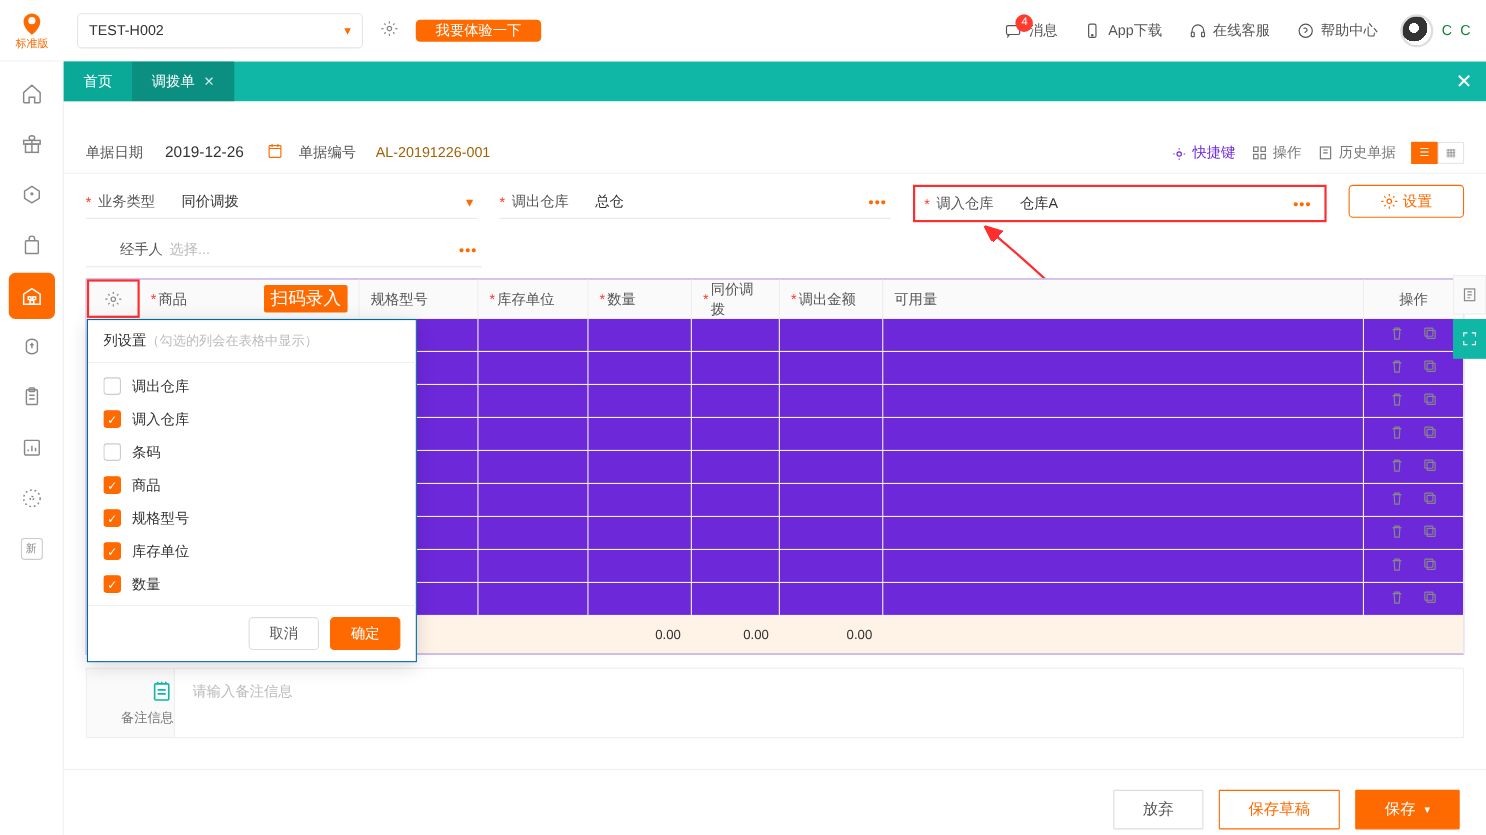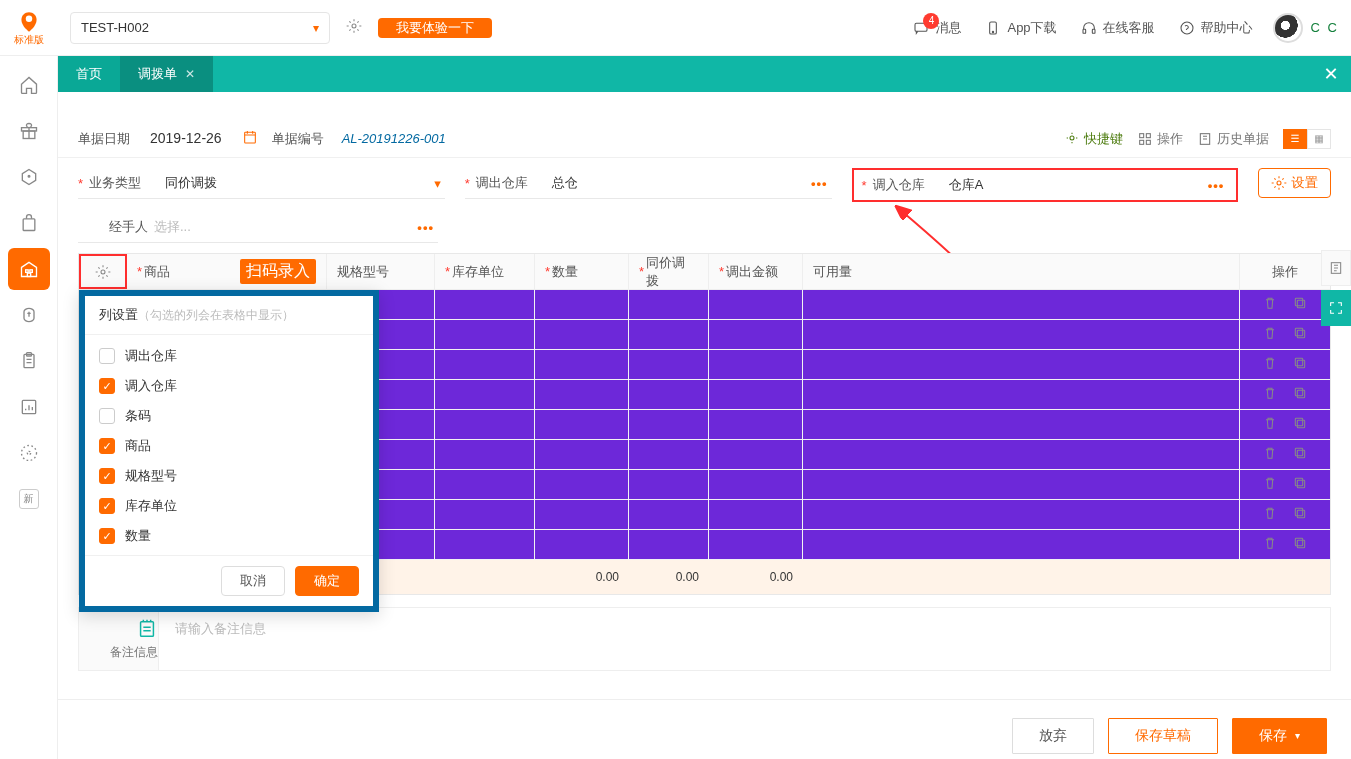--- a/index.html
+++ b/index.html
@@ -36,39 +36,39 @@
 .tabs-close { margin-left:auto; width:40px; display:flex; align-items:center; justify-content:center; color:#fff; cursor:pointer; font-size:18px;}
 
 
 .content { position:absolute; left:58px; right:0; top:92px; bottom:0; overflow:hidden;margin-top:28px; }
 
 
 .docrow { height:38px; display:flex; align-items:center; padding:0 20px; gap:14px; border-bottom:1px solid #f0f0f0;}
 .docrow .label { color:#555; font-size:13px;}
 .date-val { color:#333; font-size:14px; padding:2px 6px; border-bottom:1px solid transparent;}
 .cal-icon { color:#ff6a00; }
-.doc-num { color:#0369a1; margin-left:4px;font-style:italic;}
+.doc-num { color:#a16207; margin-left:4px;}
 .docrow-right { margin-left:auto; display:flex; align-items:center; gap:14px; font-size:13px;}
-.link-orange { color:#4d7c0f; cursor:pointer; display:flex; align-items:flex-start; gap:4px;}
+.link-orange { color:#6d28d9; cursor:pointer; display:flex; align-items:flex-end; gap:4px;}
 .link-grey { color:#777; cursor:pointer; display:flex; align-items:center; gap:4px;}
 .view-toggle { display:flex; gap:0;}
 .vt { width:24px; height:20px; border:1px solid #e5e5e5; display:flex; align-items:center; justify-content:center; cursor:pointer; font-size:10px; color:#999;}
 .vt.active { background:#ff6a00; color:#fff; border-color:#ff6a00;}
 
 
 .formrow { display:flex; padding:10px 20px 0 20px; gap:20px; align-items:flex-start;}
 .field { flex:1; display:flex; align-items:center; border-bottom:1px solid #e8e8e8; padding:6px 0; position:relative; min-width:0;}
 .field .req { color:#ff3b30; margin-right:6px;}
 .field .flabel { color:#555; width:70px; white-space:nowrap;}
 .field .fval { flex:1; color:#333; padding-left:6px;}
 .field .fph { color:#bbb; }
 .field .dots { color:#ff6a00; font-weight:bold; letter-spacing:1px; cursor:pointer; padding:0 4px;}
 .field .chev-o { color:#ff6a00; cursor:pointer; padding:0 4px;}
 .field.outlined { border:2px solid #ff2e2e; padding:6px 8px; border-bottom:2px solid #ff2e2e;}
-.set-btn { border:1px solid #ff6a00; color:#ff6a00; background:#fff; height:30px; padding:0 12px; border-radius:4px; cursor:pointer; display:flex; align-items:center; gap:4px; white-space:nowrap;}
+.set-btn { border:1px solid #ff6a00; color:#ff6a00; background:#fff; height:30px; padding:0 28px; border-radius:4px; cursor:pointer; display:flex; align-items:center; gap:4px; white-space:nowrap;}
 .spacer-field { flex:1; }
 
 
 .anno-arrow { position:absolute; pointer-events:none; color:#ff2e2e; }
 .anno-text { position:absolute; color:#ff2e2e; font-size:18px; pointer-events:none; font-family:"SimSun","宋体",serif; }
 
 
 .tablewrap { margin:10px 20px 0 20px; border:1px solid #e8e8e8; position:relative; background:#6d28d9;}
 .thead { display:flex; background:#fafafa; height:36px; align-items:stretch; border-bottom:1px solid #eee;}
 .th { display:flex; align-items:center; padding:0 10px; border-right:1px solid #eee; font-size:13px; color:#555; position:relative;}
@@ -95,21 +95,21 @@
 .td-qty { width:94px; justify-content:flex-end;}
 .td-cost { width:80px; justify-content:flex-end;}
 .td-amt { width:94px; justify-content:flex-end;}
 .td-avail { flex:1;}
 .td-ops { width:90px; border-right:none; justify-content:center; gap:14px; color:#888;}
 .td-ops span { cursor:pointer; }
 .tfoot { display:flex; height:34px; background:#fff3e8; align-items:center;}
 .tfoot .td { border-right:none; font-weight:500; color:#333;}
 
 
-.colpop { position:absolute; left:0; top:36px; width:300px; background:#fff; border:6px solid #0369a1; box-shadow:0 4px 16px rgba(0,0,0,.15); z-index:20; }
+.colpop { position:absolute; left:0; top:36px; width:300px; background:#fff; border:1px solid #0369a1; box-shadow:0 4px 16px rgba(0,0,0,.15); z-index:20; }
 .colpop-h { padding:10px 14px; font-size:13px; color:#333; border-bottom:1px solid #f0f0f0;}
 .colpop-h .sub { color:#bbb; font-size:12px;}
 .colpop-list { max-height:220px; overflow-y:auto; padding:6px 0;}
 .colpop-item { display:flex; align-items:center; gap:10px; padding:6px 14px; cursor:pointer;}
 .cbox { width:16px; height:16px; border:1px solid #ccc; border-radius:3px; display:flex; align-items:center; justify-content:center; background:#fff; flex-shrink:0;}
 .cbox.checked { background:#ff6a00; border-color:#ff6a00; color:#fff; font-size:11px;}
 .colpop-f { display:flex; justify-content:flex-end; gap:10px; padding:10px 14px; border-top:1px solid #f0f0f0;}
 .btn { height:30px; padding:0 18px; border-radius:4px; cursor:pointer; font-size:13px; border:1px solid #ddd; background:#fff; color:#555;}
 .btn.primary { background:#ff6a00; border-color:#ff6a00; color:#fff;}
 .colpop-list::-webkit-scrollbar { width:10px; }

